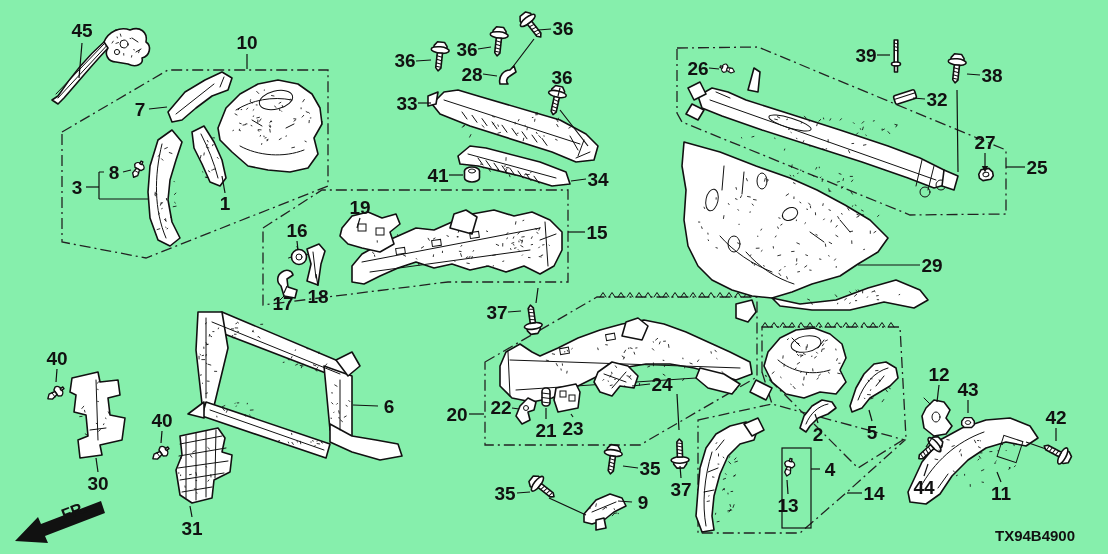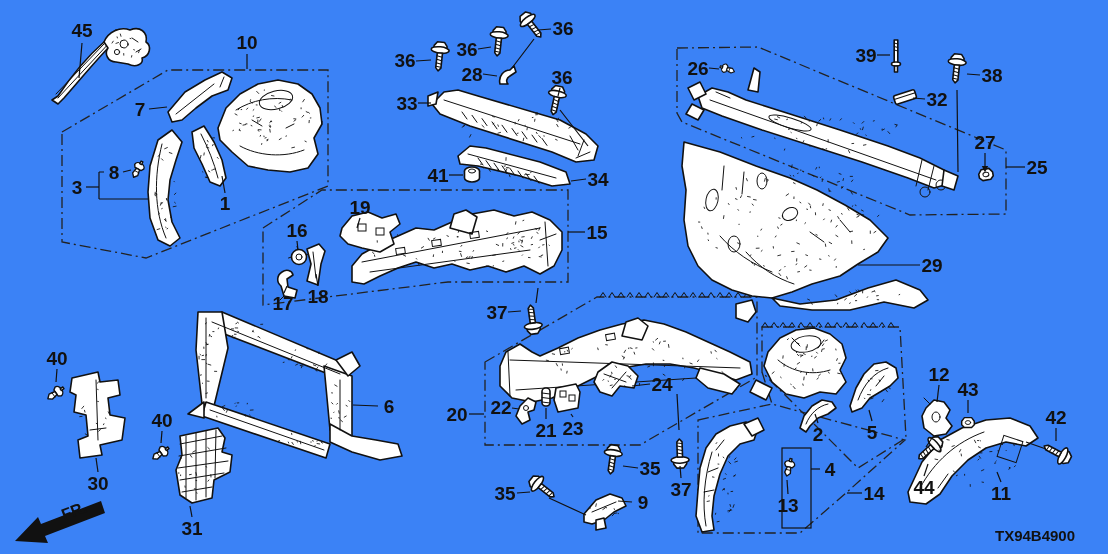--- a/index.html
+++ b/index.html
@@ -1,16 +1,16 @@
 <!DOCTYPE html>
 <html><head>
 <meta charset="utf-8">
 <style>
   html,body{margin:0;padding:0;background:#fff;}
-  .stage{position:relative;width:1108px;height:554px;background:#3b82f6;overflow:hidden;
+  .stage{position:relative;width:1108px;height:554px;background:#86efac;overflow:hidden;
          font-family:"Liberation Sans",sans-serif;}
   svg{position:absolute;left:0;top:0;}
   .part{fill:#fff;stroke:#111;stroke-width:1.6;stroke-linejoin:round;stroke-linecap:round;}
   .det{fill:none;stroke:#111;stroke-width:1;stroke-linecap:round;}
   .detf{fill:#111;stroke:none;}
   .box{fill:none;stroke:#222;stroke-width:1.3;stroke-dasharray:11 4 2 4;}
   .solidbox{fill:none;stroke:#111;stroke-width:1.2;}
   .leader{fill:none;stroke:#111;stroke-width:1.2;}
   .ahead{fill:#111;stroke:none;}
   .spk{stroke:#111;stroke-width:1;fill:none;opacity:.85;}

